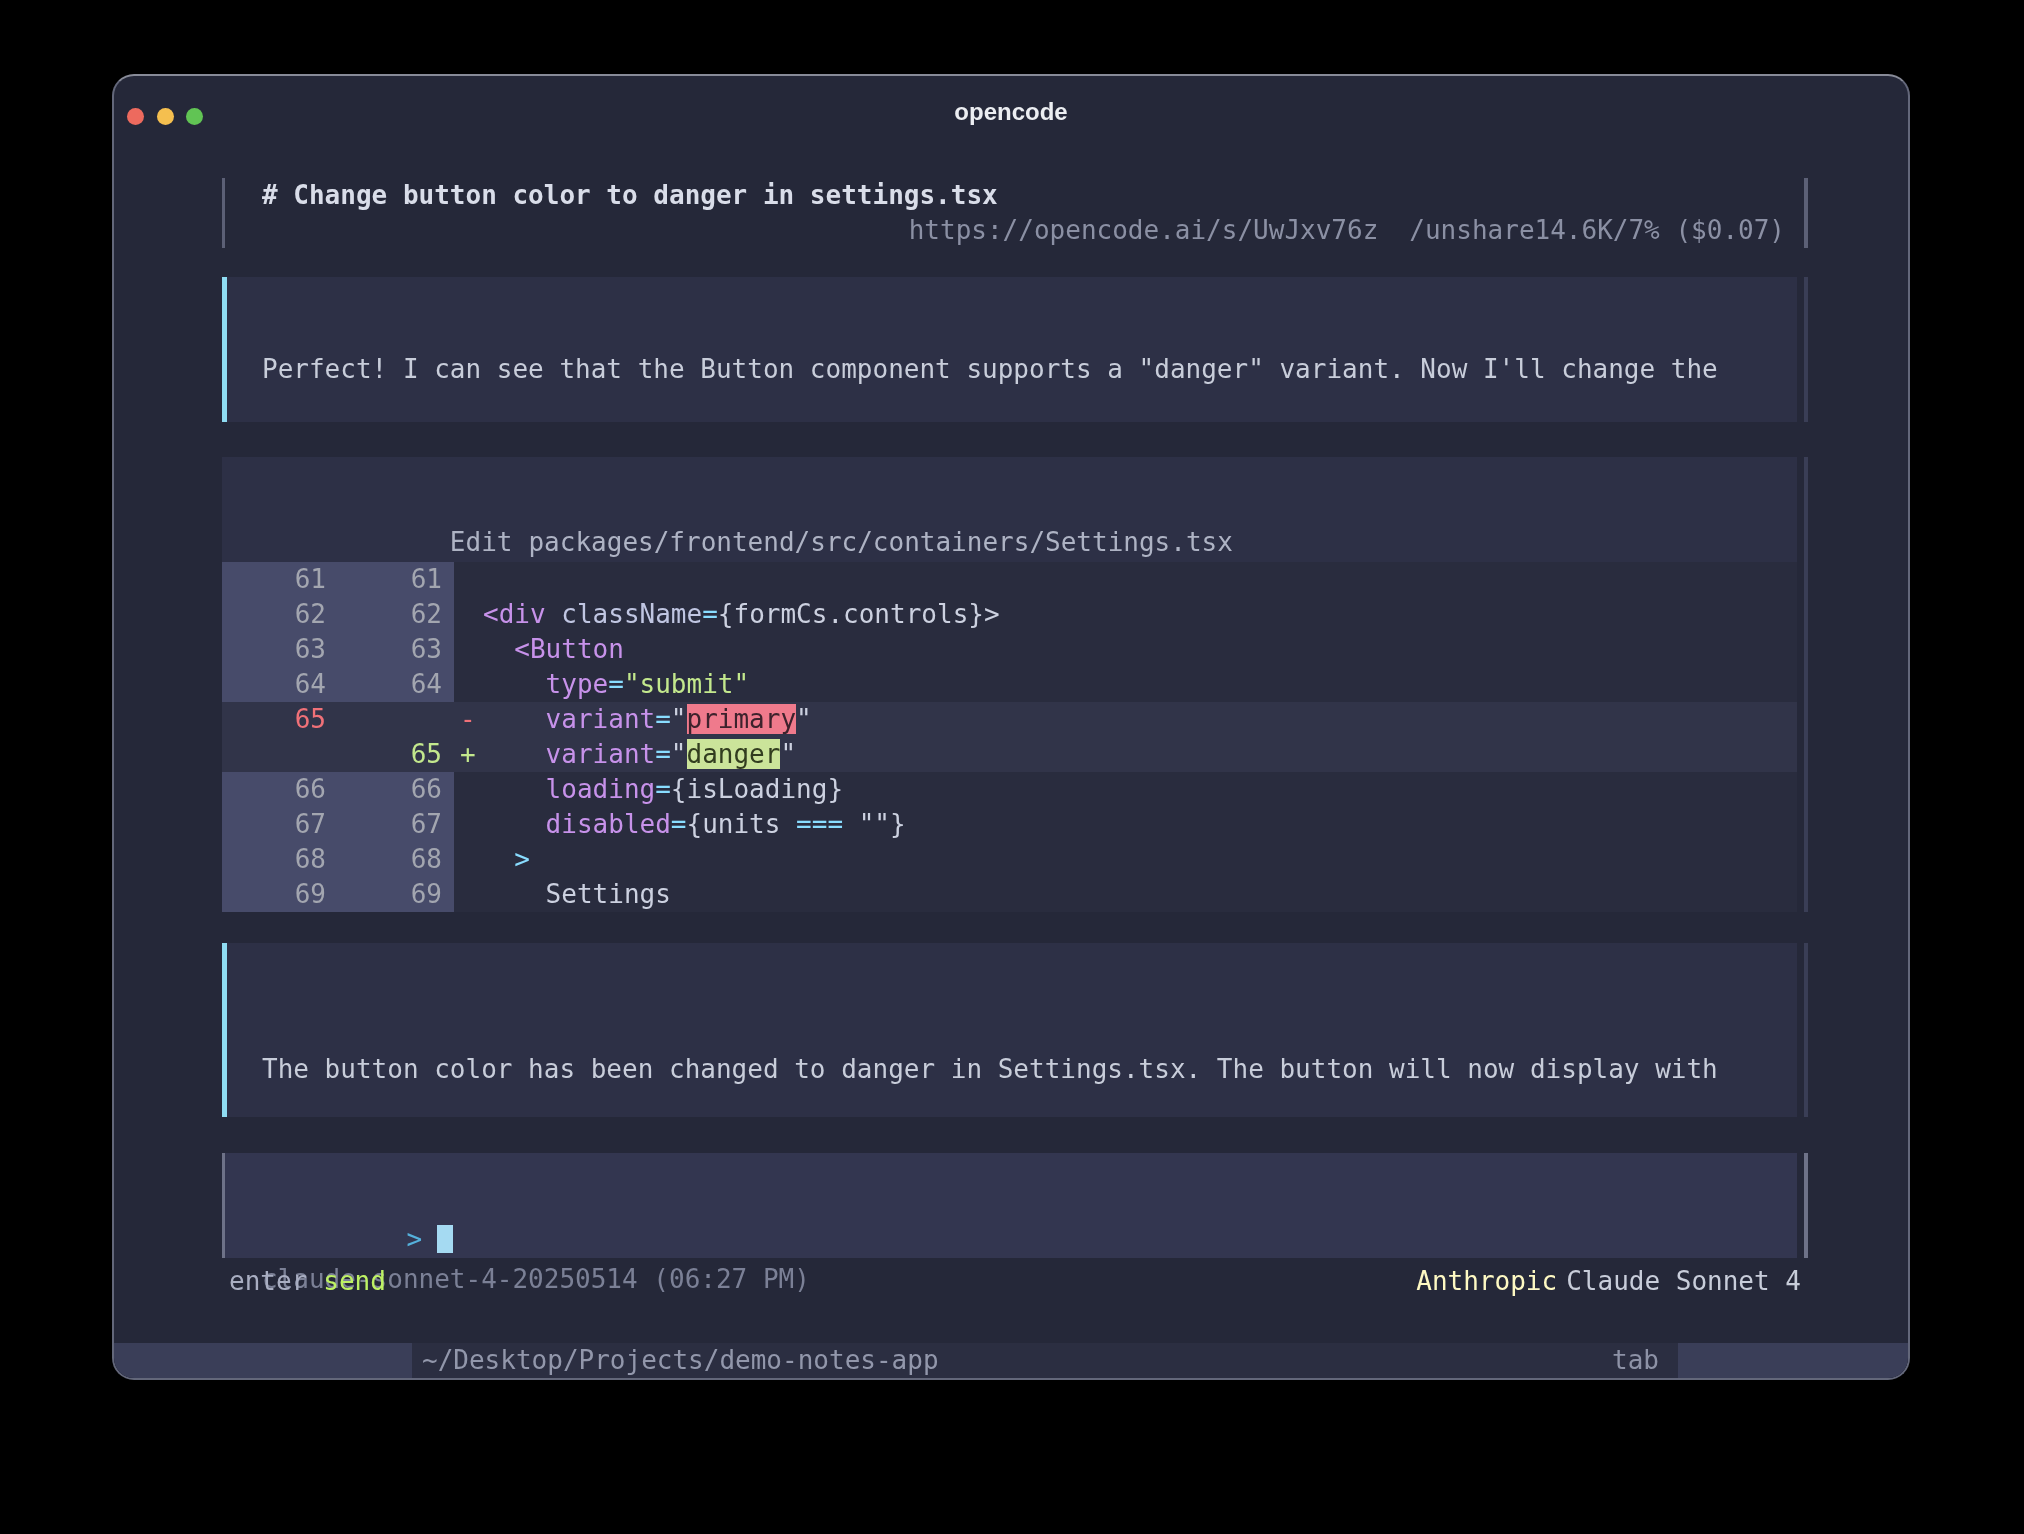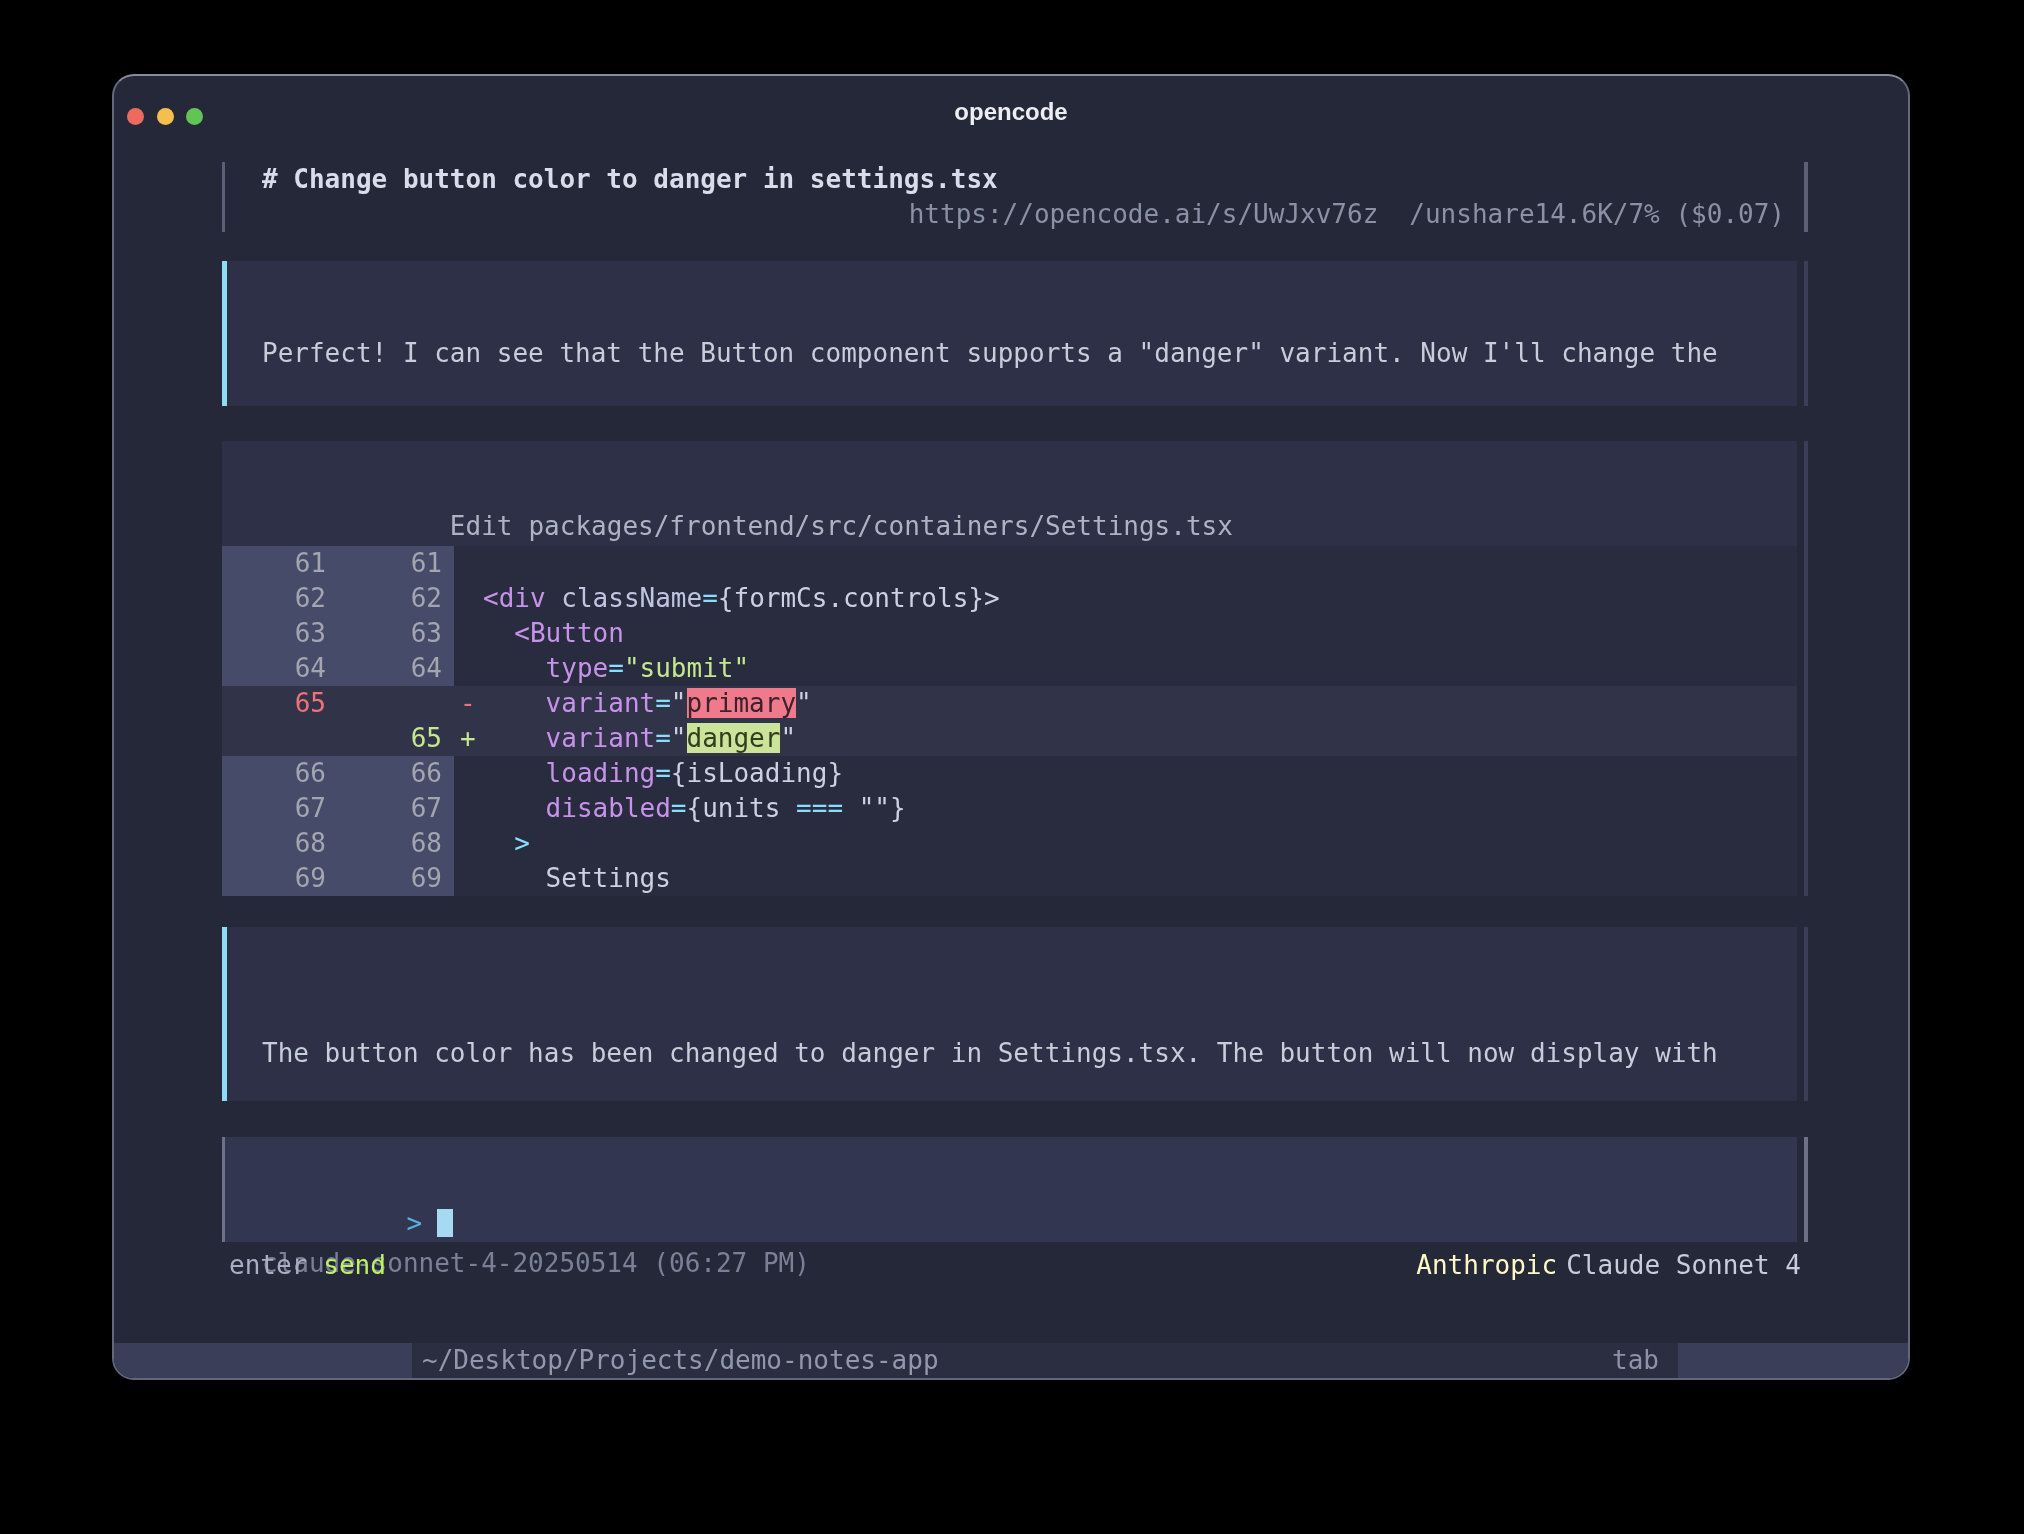--- a/index.html
+++ b/index.html
@@ -29,21 +29,21 @@
   .light.y{left:43px;background:var(--traffic-yellow)}
   .light.g{left:72px;background:var(--traffic-green)}
   .wtitle{position:absolute;left:0;right:0;top:22px;text-align:center;
     font-family:"Liberation Sans",sans-serif;font-weight:bold;font-size:24px;line-height:28px;color:#eceef2;}
   
   .content{position:absolute;left:108px;top:58px;width:1586px;}
   .row{display:flex;align-items:stretch;}
   .row .main{flex:1;margin-right:7px;min-width:0;}
   .row .track{width:4px;flex:none;background:var(--track-line);}
   
-  .header-row{margin-top:28px;height:70px;}
+  .header-row{margin-top:44px;height:70px;}
   .header-row .main{border-left:3px solid var(--header-border);padding-left:37px;padding-right:12px;}
   .header-row .track{background:var(--header-border)}
   .h-title{color:var(--text-bright);font-weight:bold;white-space:pre;}
   .h-sub{display:flex;justify-content:flex-end;color:var(--text-dim);white-space:pre;}
   .h-share{margin-left:31px;}
   
   .msg-row .main{background:var(--block-bg);border-left:5px solid var(--accent-cyan-border);
     padding-left:35px;white-space:pre;}
   .msg1{margin-top:29px;height:145px;}
   .msg1 .main{padding-top:5px;}

